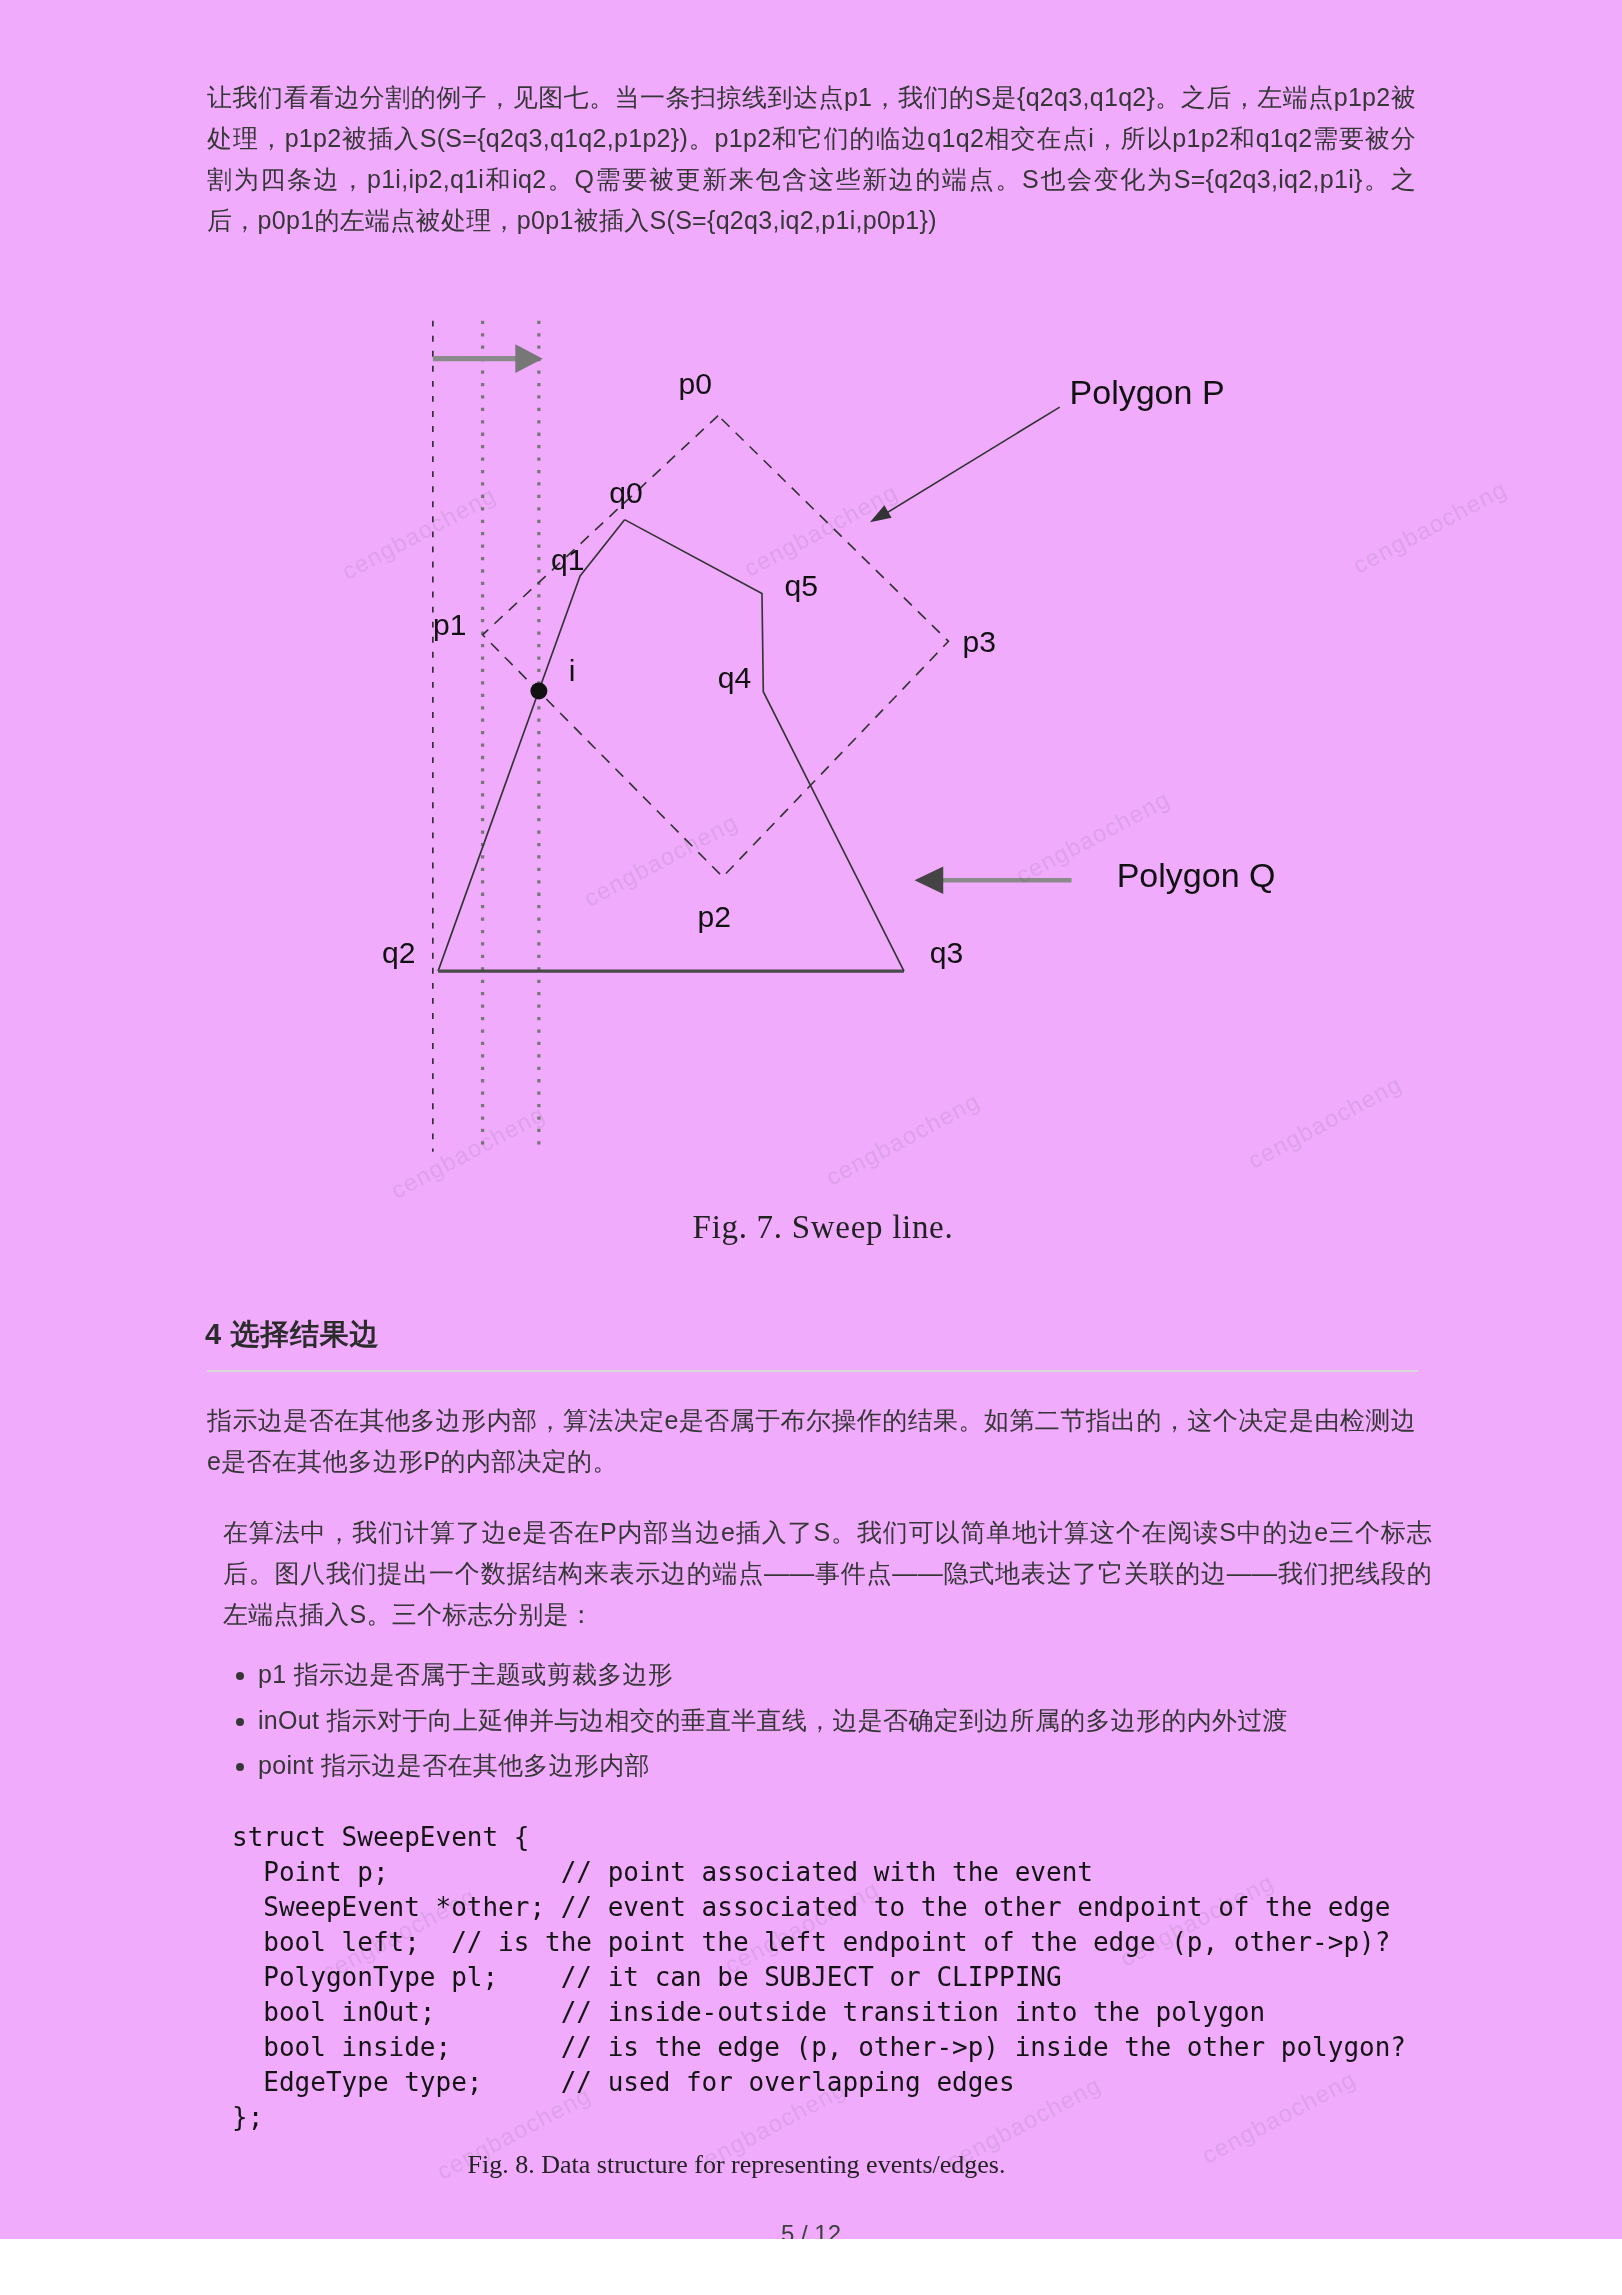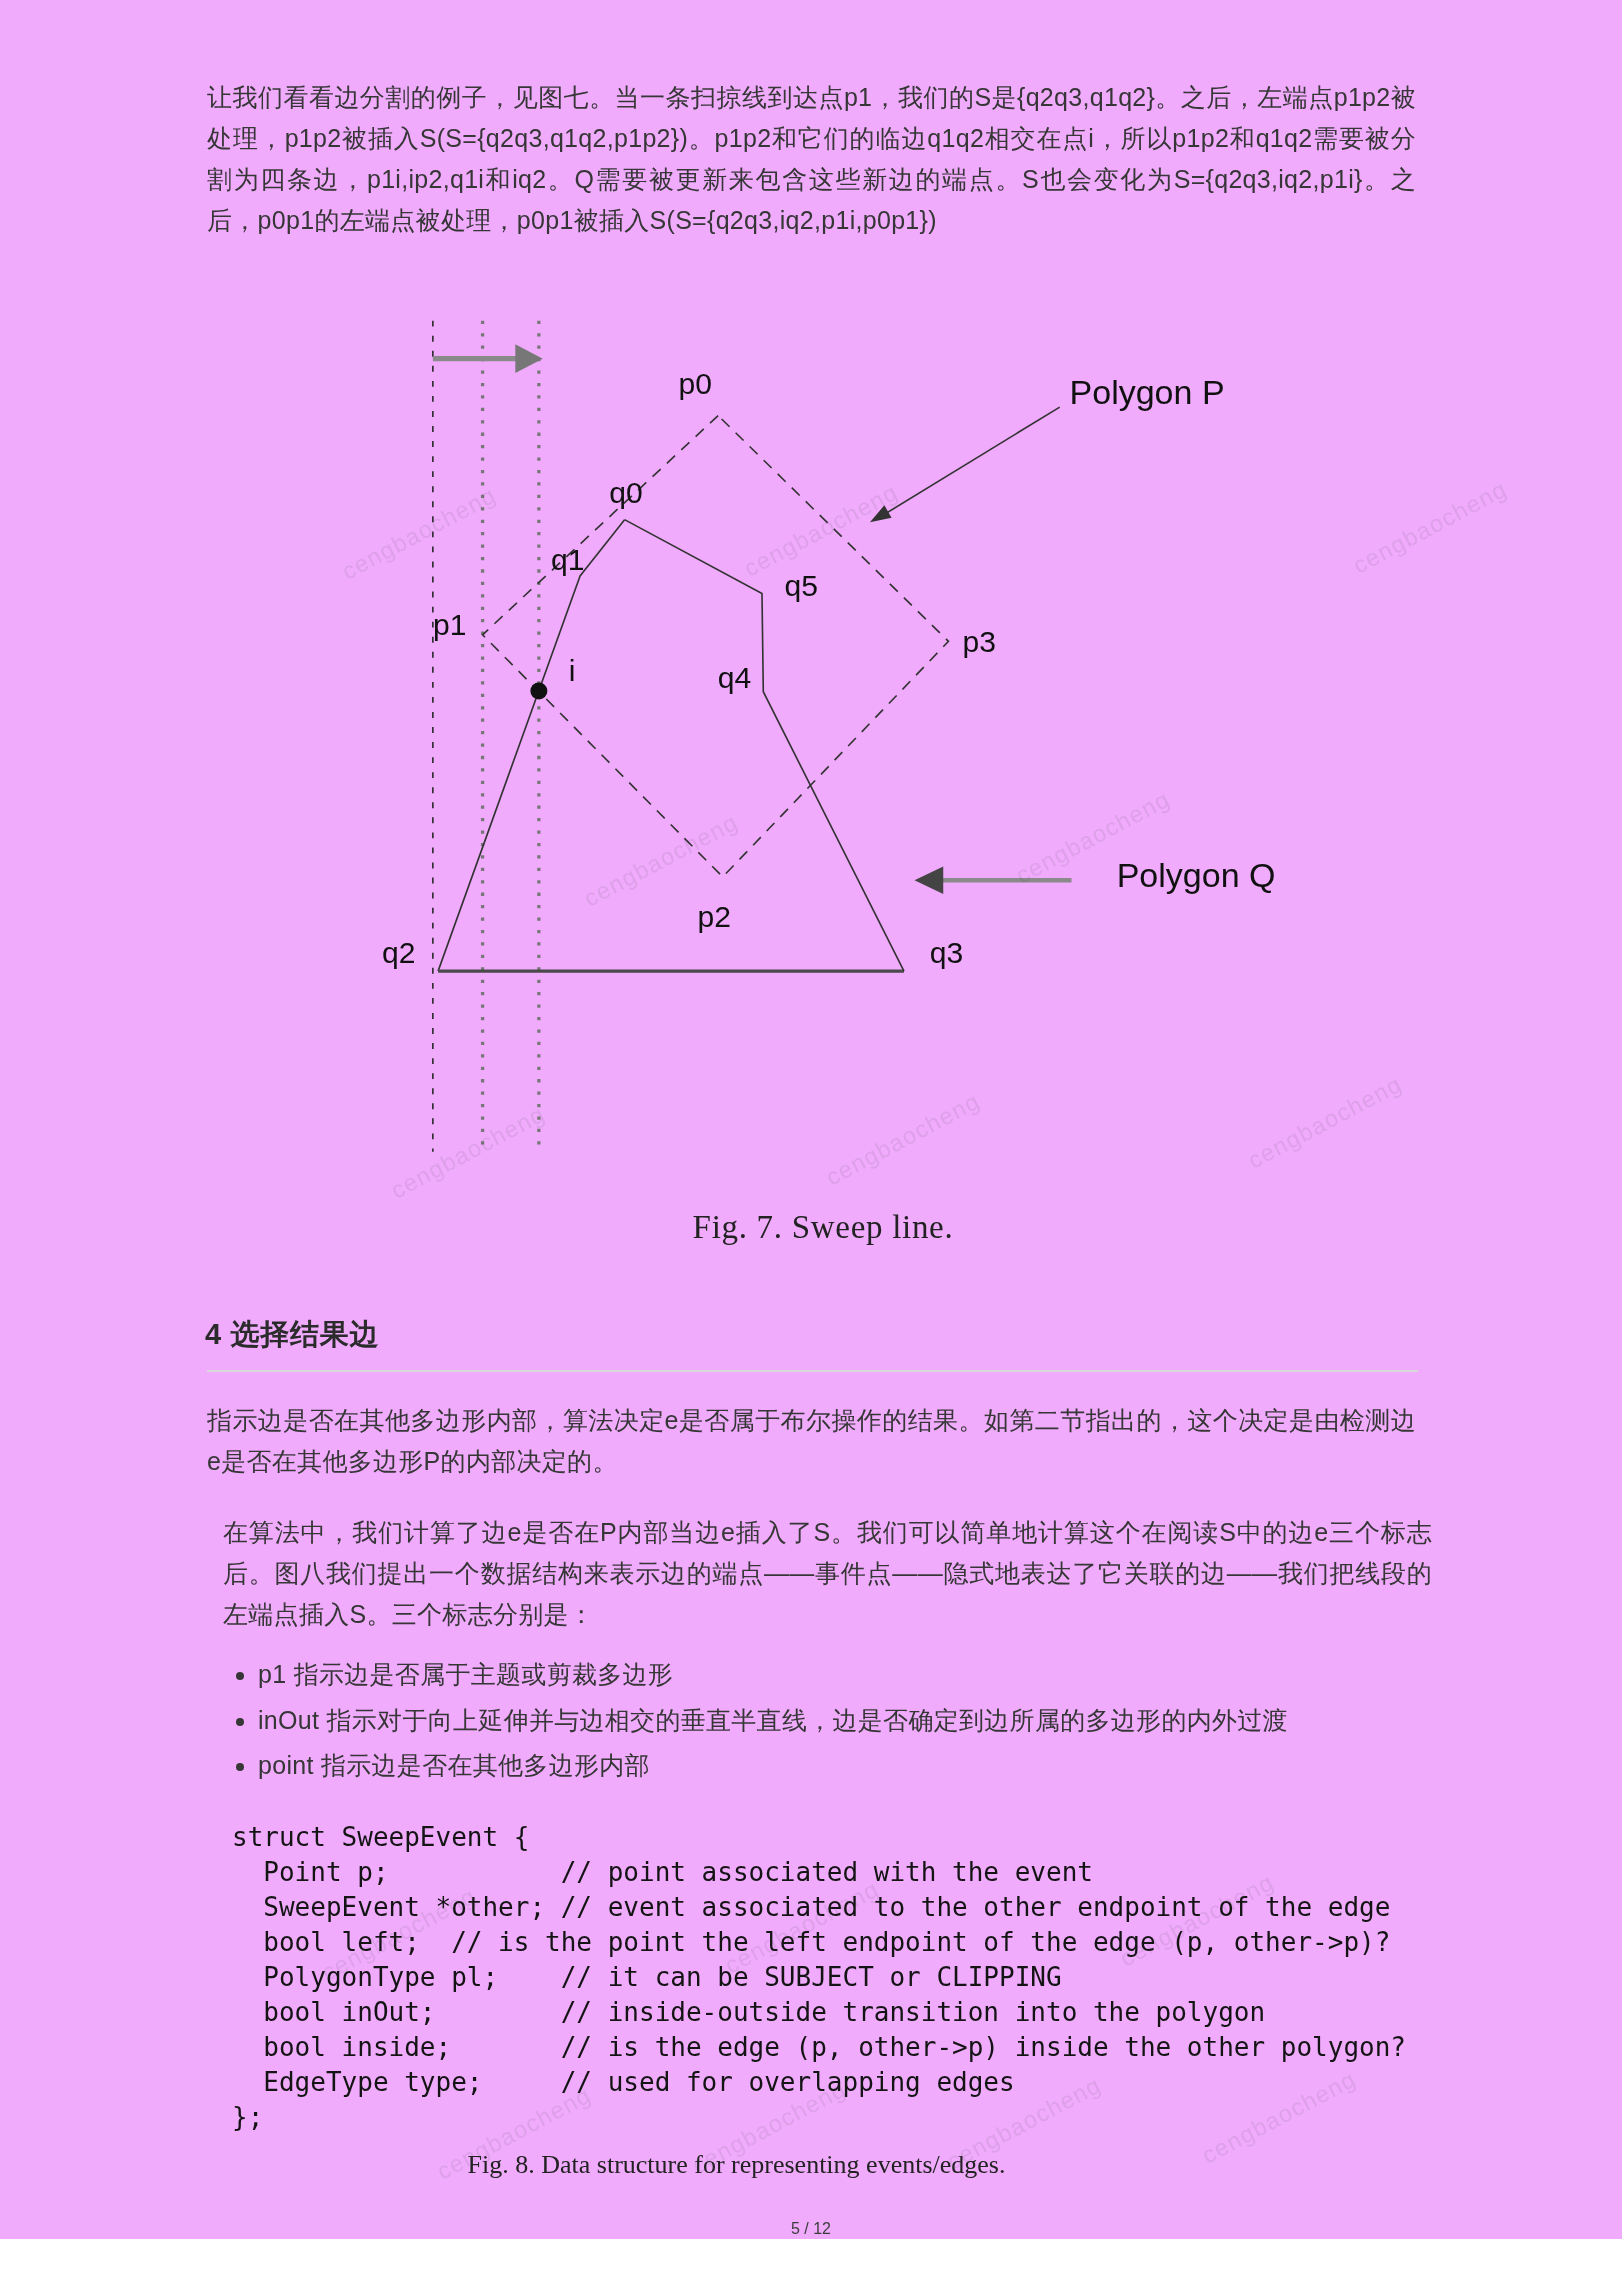--- a/index.html
+++ b/index.html
@@ -88,21 +88,21 @@
     top: 2150px;
     width: 1449px;
     font-size: 26px;
   }
   .page-number {
     position: absolute;
     left: 0;
     top: 2220px;
     width: 1622px;
     text-align: center;
-    font-size: 16px;
+    font-size: 24px;
     color: #3d3d3d;
   }
   .figure7-svg {
     position: absolute;
     left: 366px;
     top: 288px;
   }
   .fig-label {
     font-family: "Liberation Sans", sans-serif;
     font-size: 46px;

